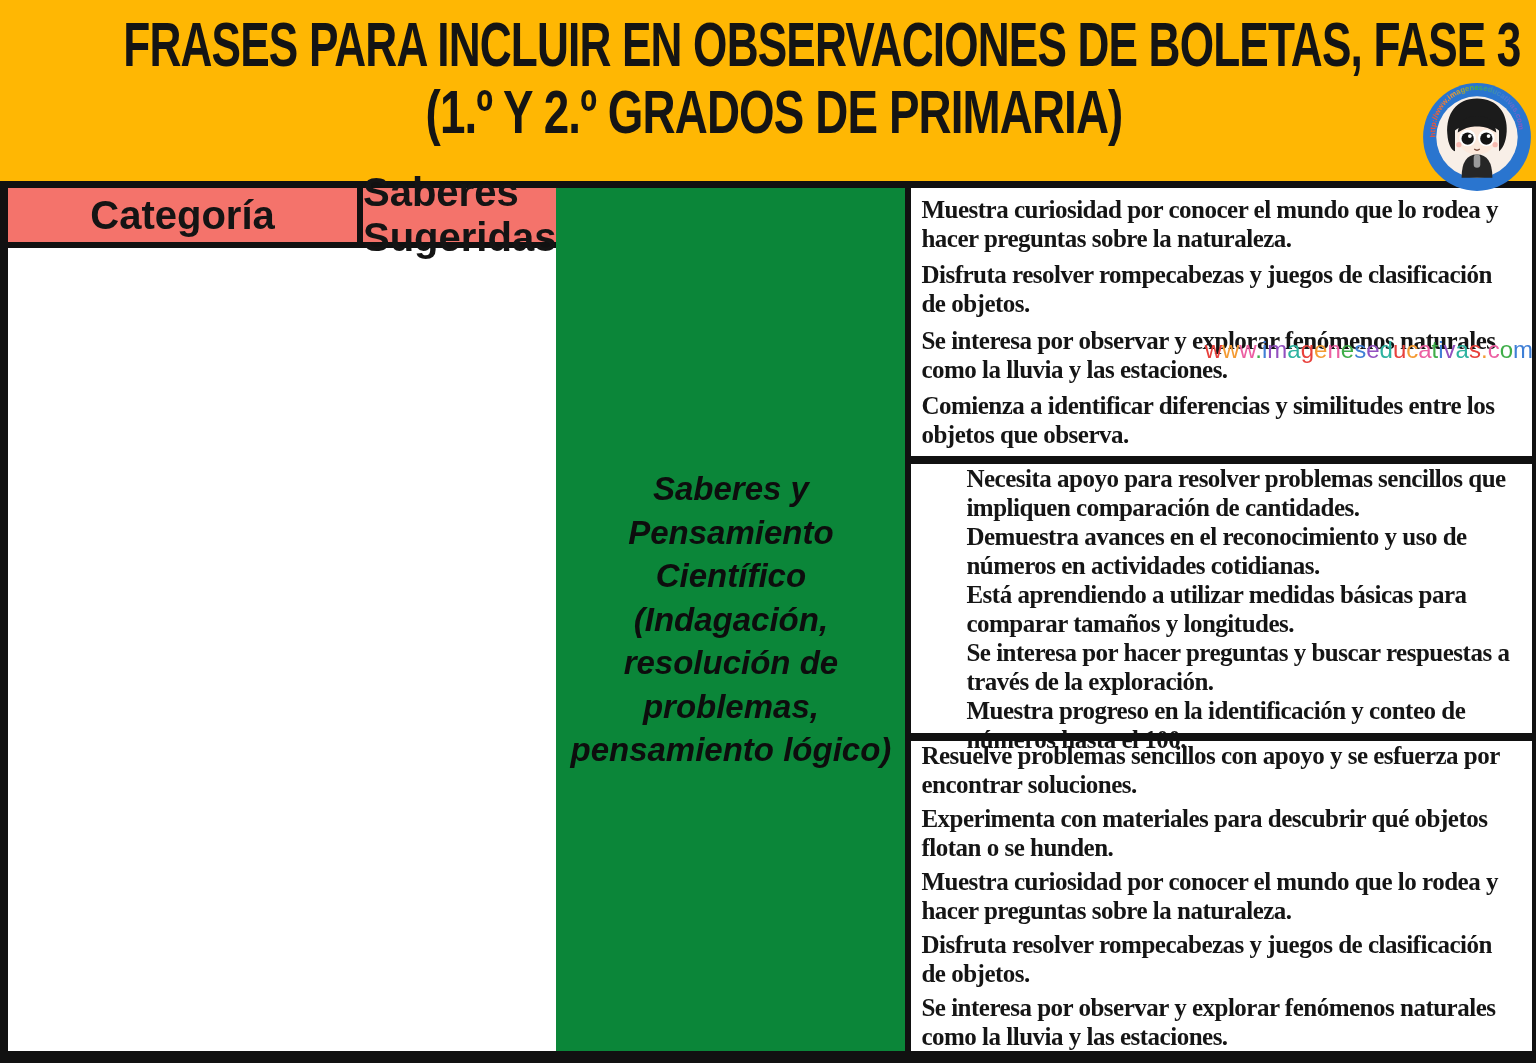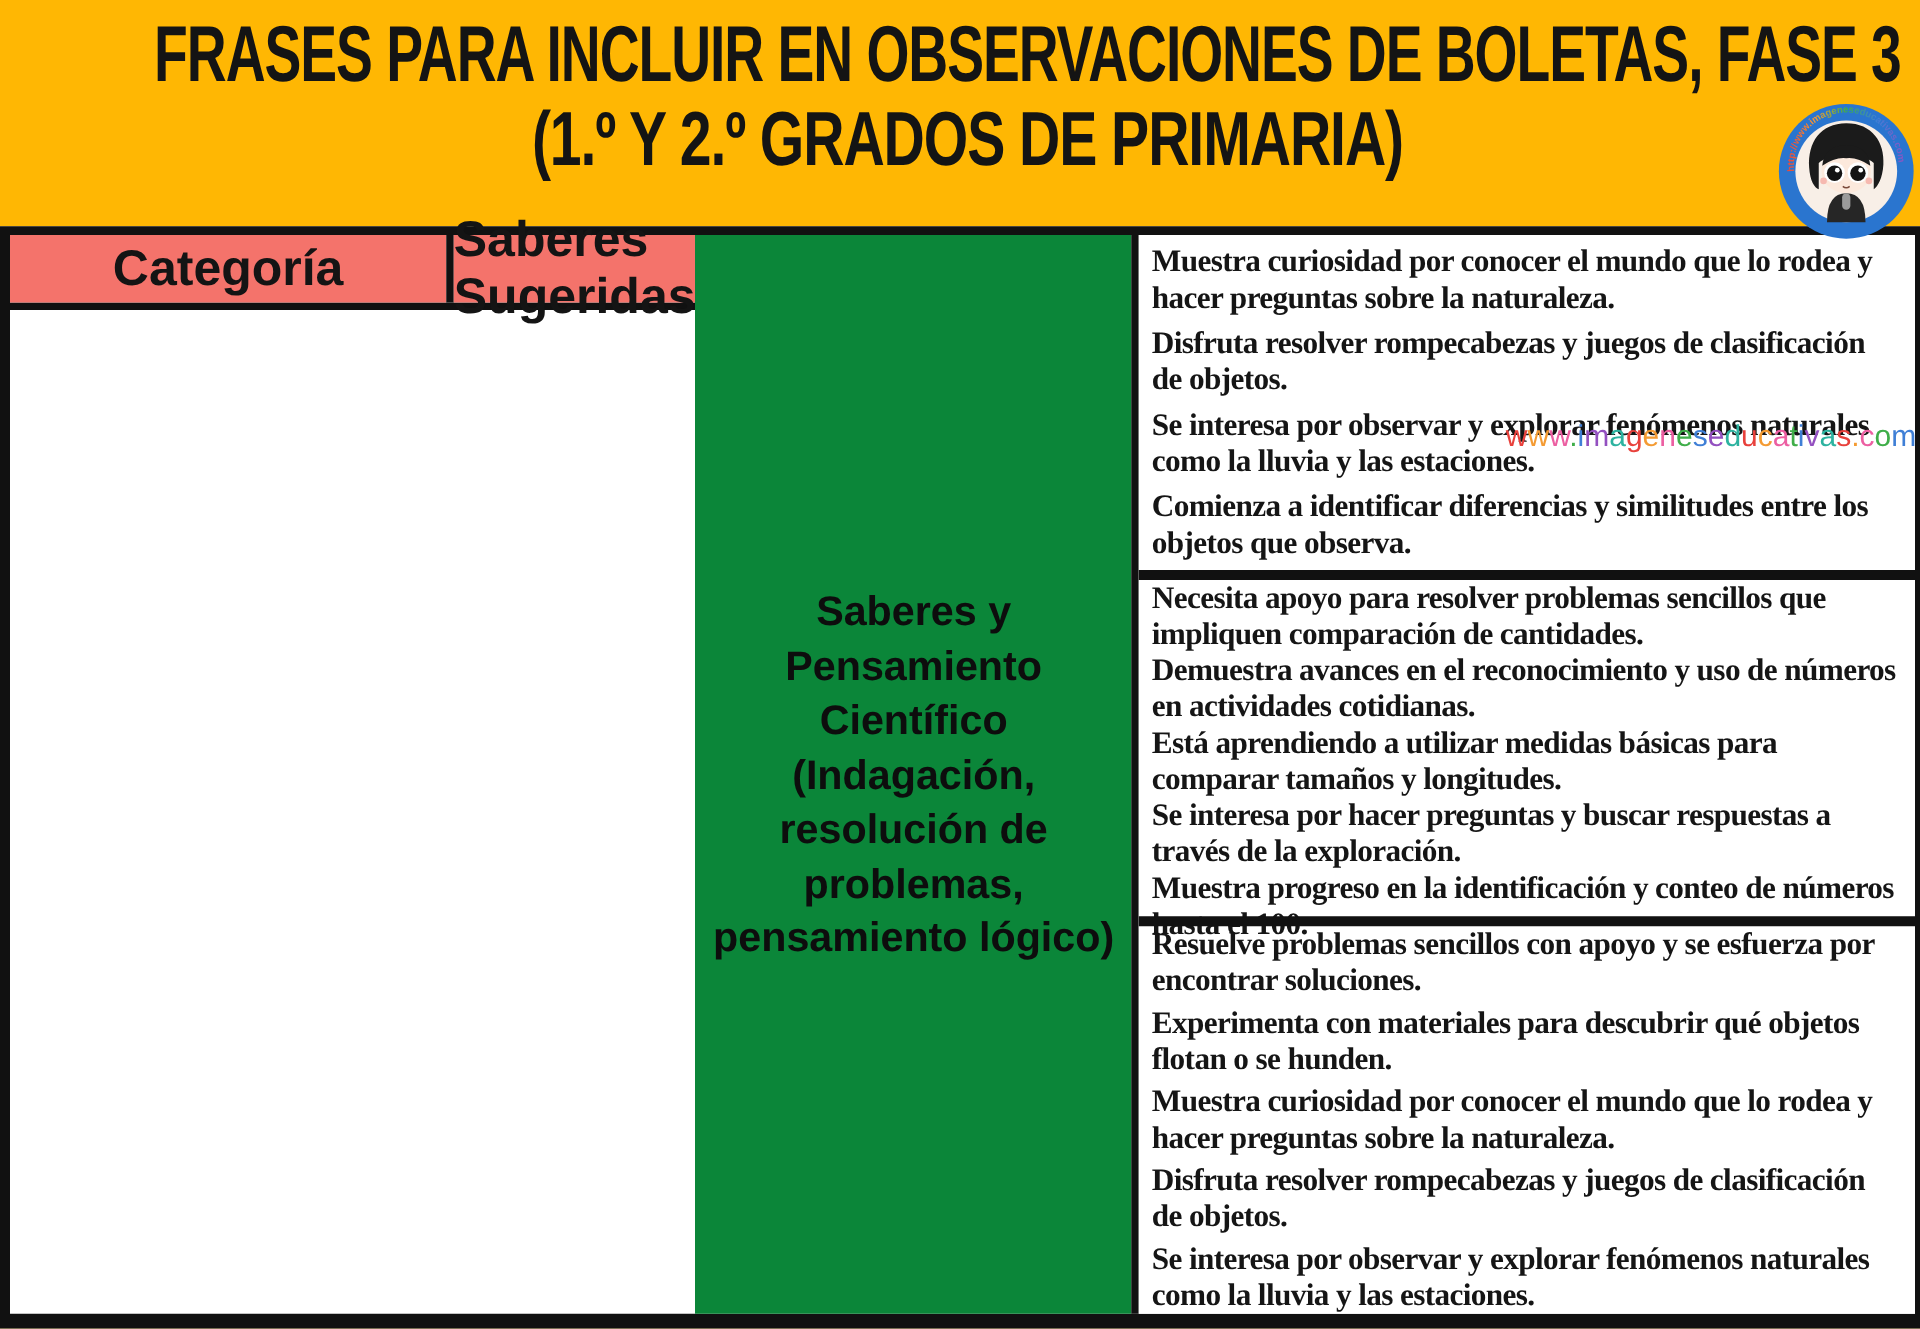--- a/index.html
+++ b/index.html
@@ -70,30 +70,31 @@
   .header-cell.grow { flex: 1; }
 
   .body-row { flex: 1; display: flex; min-height: 0; }
   .category-cell {
     background: var(--green-category, #0B8639);
     display: flex; align-items: center; justify-content: center;
     text-align: center;
     font-size: 33px; font-weight: 700; line-height: 1.32;
     padding: 0 6px; box-sizing: border-box;
     color: #0d0d0d;
+    font-style: italic;
   }
   .phrase-col { flex: 1; display: flex; flex-direction: column; background: #fff; min-width: 0; font-family: Liberation Serif, serif; }
   .section {
     display: flex; flex-direction: column;
     justify-content: space-evenly;
     padding-left: 10px; padding-right: 6px;
     box-sizing: border-box;
   }
   .section-1 { height: 268px; flex: 0 0 268px; }
-  .section-2 { height: 269px; flex: 0 0 269px; }
+  .section-2 { height: 269px; flex: 0 0 269px; margin-left: 45px; }
   .section-3 { flex: 1; justify-content: space-between; }
   .group-sep { height: 8px; flex: 0 0 8px; background: var(--border-black, #111); }
   .phrase {
     font-size: 25px; font-weight: 700;
     letter-spacing: -0.5px;
     line-height: 1.16;
     color: #151515;
     padding-right: 8px;
   }
 </style>

